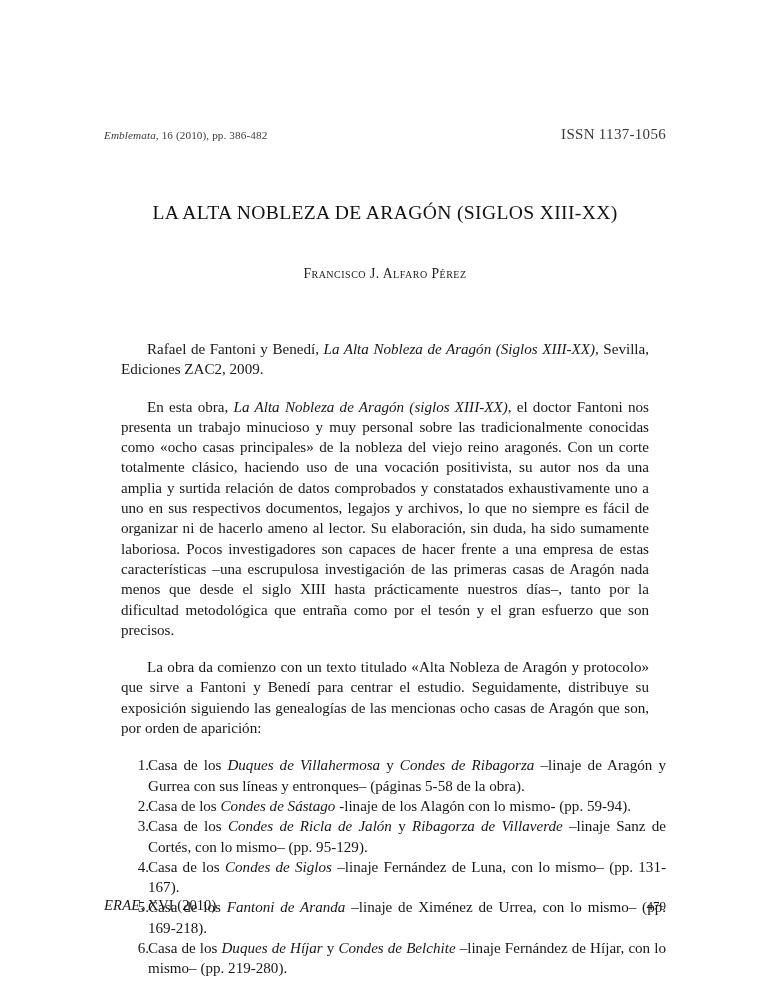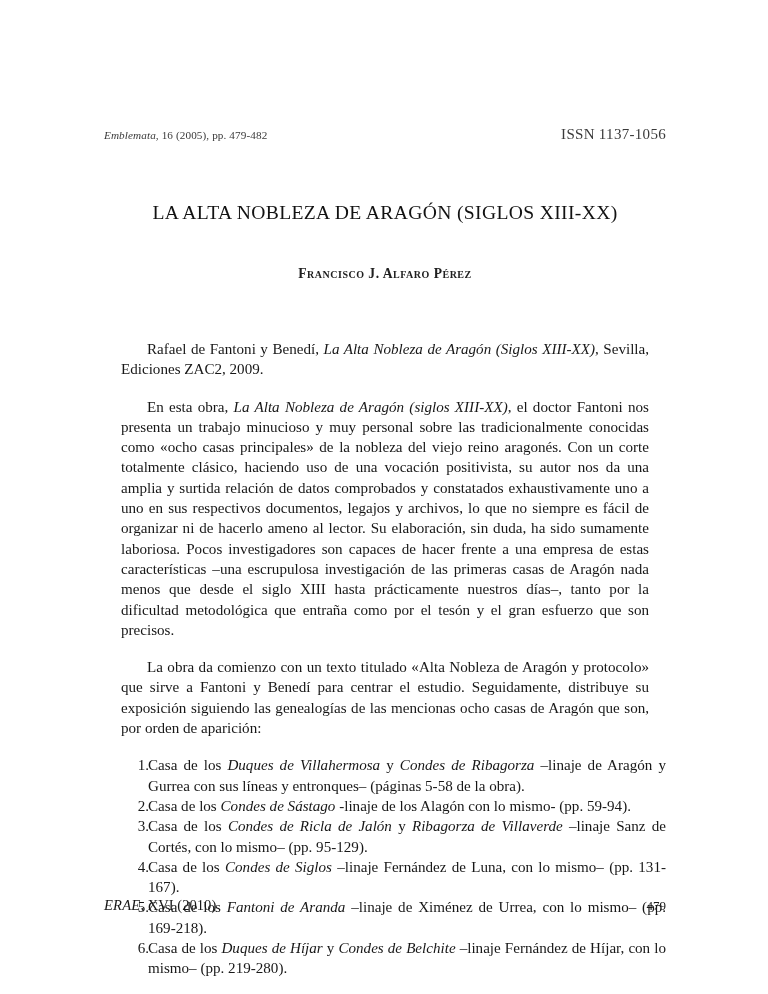--- a/index.html
+++ b/index.html
@@ -61,21 +61,20 @@
   .article-author {
     position: absolute;
     left: 104px;
     top: 266px;
     width: 562px;
     text-align: center;
     font-size: 13.6px;
     font-variant: small-caps;
     letter-spacing: 0.5px;
     color: #202020;
-    font-weight: bold;
   }
 
   
   .body-block {
     position: absolute;
     left: 104px;
     top: 322px;
     width: 562px;
   }
 
@@ -133,21 +132,21 @@
   }
   .footer .folio-left .serial { font-style: italic; letter-spacing: 0.2px; }
   .footer .folio-right { font-size: 13px; }
 </style>
 </head>
 <body>
 
 <div class="page">
 
   <div class="running-head">
-    <div class="journal-ref"><span class="journal-name">Emblemata</span><span>, 16 (2005), pp. 479-482</span></div>
+    <div class="journal-ref"><span class="journal-name">Emblemata</span><span>, 16 (2010), pp. 386-482</span></div>
     <div class="issn">ISSN 1137-1056</div>
   </div>
 
   <h1 class="article-title">LA ALTA NOBLEZA DE ARAGÓN (SIGLOS XIII-XX)</h1>
 
   <div class="article-author">Francisco J. Alfaro Pérez</div>
 
   <div class="body-block">
 
     <p class="para"><span>Rafael de Fantoni y Benedí, </span><span class="it">La Alta Nobleza de Aragón (Siglos XIII-XX)</span><span>, Sevilla, Ediciones ZAC2, 2009.</span></p>

